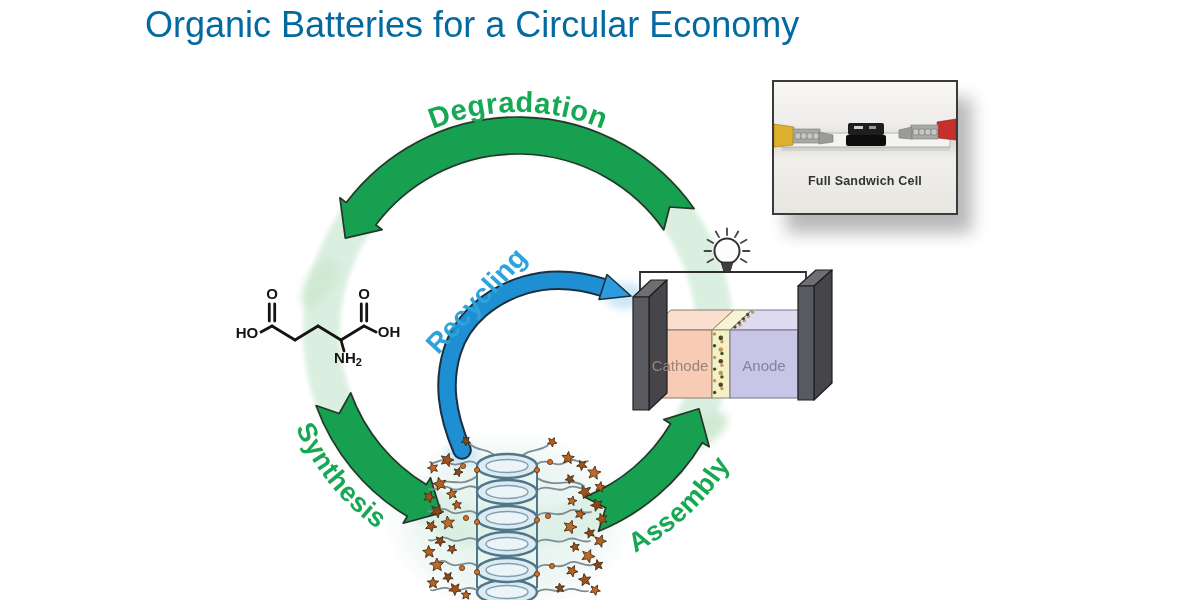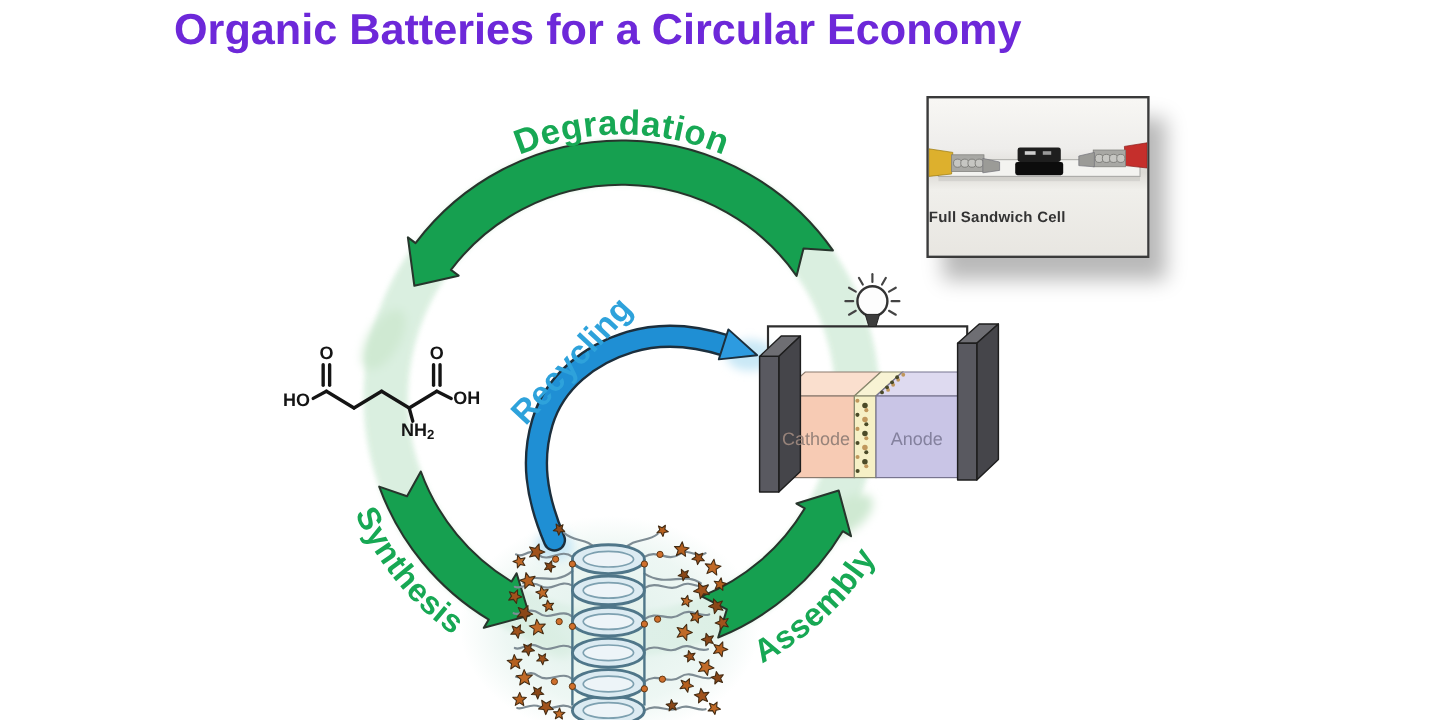--- a/index.html
+++ b/index.html
@@ -1,25 +1,25 @@
 <!DOCTYPE html>
 <html><head>
 <meta charset="utf-8">
 <style>
   html,body{margin:0;padding:0;width:1200px;height:600px;background:#fff;overflow:hidden;
     font-family:"Liberation Sans", sans-serif;}
   #stage{position:relative;width:1200px;height:600px;background:#ffffff;}
-  #title{position:absolute;left:145px;top:4px;font-size:36px;font-weight:bold;color:#6d28d9;
+  #title{position:absolute;left:145px;top:4px;font-size:36px;font-weight:normal;color:#0369a1;
     letter-spacing:0px;white-space:nowrap;}
   #diagram{position:absolute;left:0;top:0;}
   #photo{position:absolute;left:772px;top:80px;width:182px;height:131px;border:2.5px solid #3a3a3a;
     background:linear-gradient(180deg,#f8f7f4 0%,#eeedeb 32%,#dcdad5 47%,#f0efeb 58%,#e8e6e1 100%);
     box-shadow:14px 18px 16px rgba(0,0,0,0.28);}
   #photo svg{position:absolute;left:0;top:0;}
-  #photo-caption{position:absolute;left:0;right:0;top:92px;text-align:left;font-size:12.5px;
+  #photo-caption{position:absolute;left:0;right:0;top:92px;text-align:center;font-size:12.5px;
     font-weight:600;color:#333;letter-spacing:.2px;}
   .svgtext{font-family:"Liberation Sans", sans-serif;}
 </style>
 </head>
 <body>
 
 <div id="stage">
 
   <div id="title">Organic Batteries for a Circular Economy</div>
 

